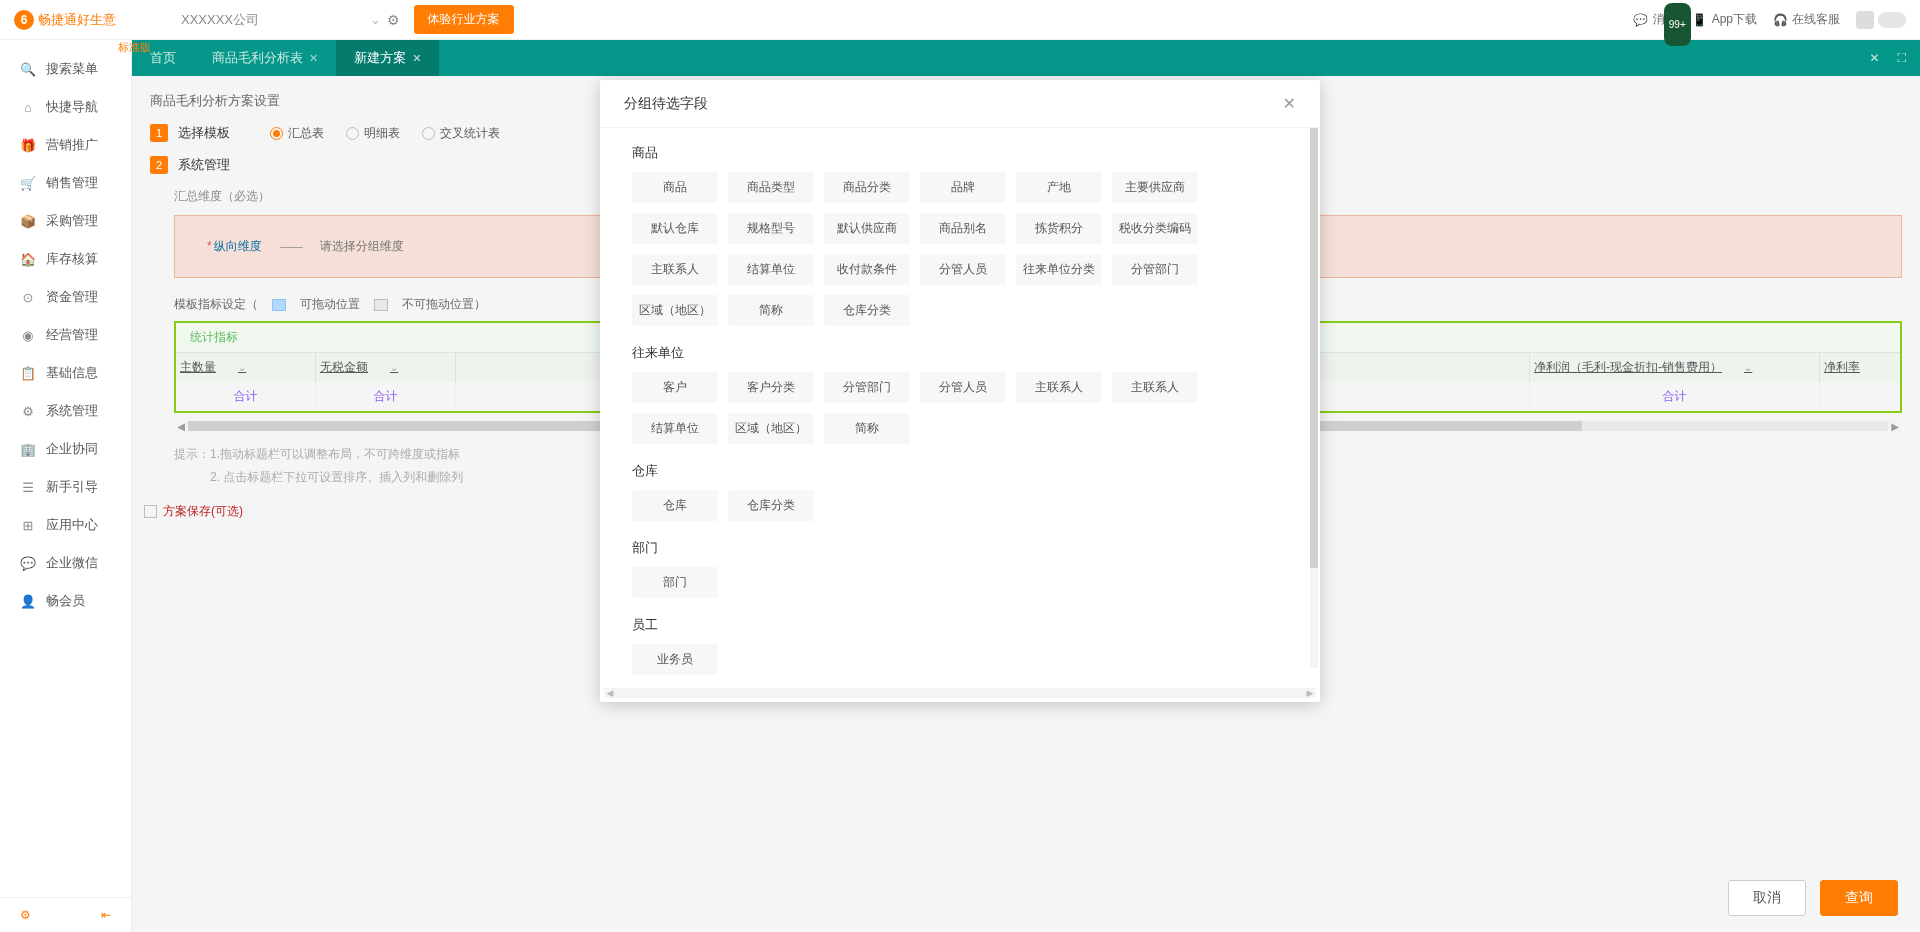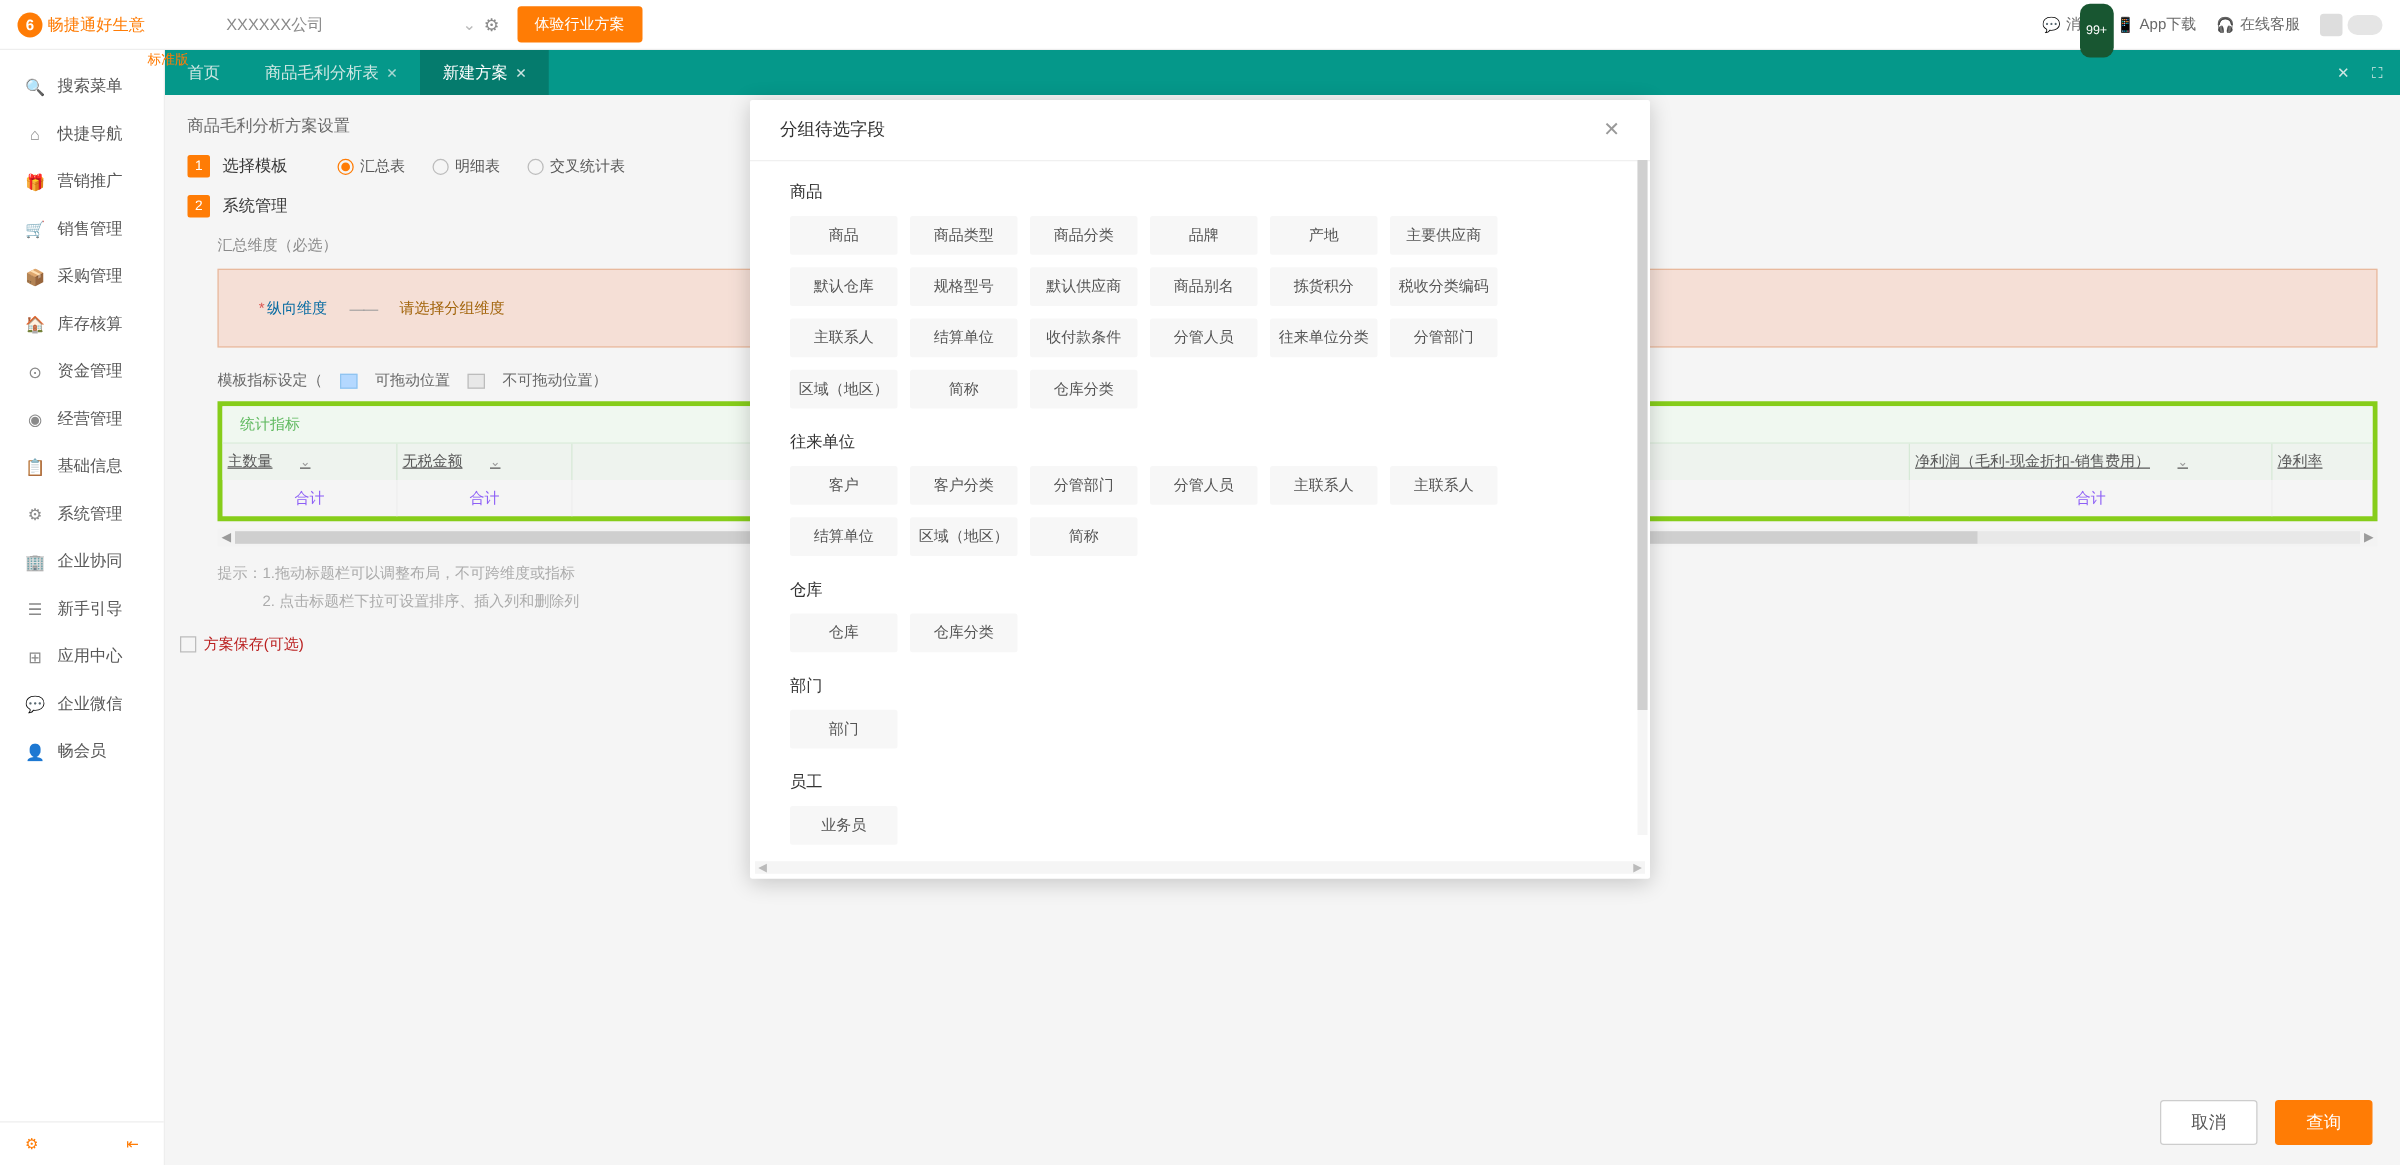--- a/index.html
+++ b/index.html
@@ -50,28 +50,28 @@
 .radio .dot { width: 13px; height: 13px; border: 1px solid #bbb; border-radius: 50%; display: inline-flex; align-items: center; justify-content: center; }
 .radio.selected .dot { border-color: #ff7a00; }
 .radio.selected .dot::after { content: ""; width: 7px; height: 7px; background: #ff7a00; border-radius: 50%; }
 
 .section-indent { margin-left: 24px; }
 .dim-label { font-size: 12px; color: #888; margin: 6px 0 10px; }
 .dim-box { background: #f5dfd6; border: 1px solid #e8b89c; padding: 22px 32px; display: flex; align-items: center; gap: 18px; margin-bottom: 18px; }
 .dim-box .req { color: #d9534f; margin-right: 2px; }
 .dim-box .lbl { color: #0369a1; }
 .dim-box .dash { color: #999; letter-spacing: -1px; }
-.dim-box .ph { color: #a16207; }
+.dim-box .ph { color: #737373; }
 
 .tmpl-row { display: flex; align-items: center; gap: 14px; font-size: 12px; color: #666; margin-bottom: 8px; }
 .legend-sq { width: 14px; height: 12px; display: inline-block; border: 1px solid #bbb; }
 .legend-sq.blue { background: #b3d8ff; border-color: #8ec3f0; }
 .legend-sq.gray { background: #e8e8e8; }
 
-.table-wrap { border: 4px solid #84cc16; margin-bottom: 6px; }
+.table-wrap { border: 2px solid #84cc16; margin-bottom: 6px; }
 .table-section-hdr { background: #f0f8f0; color: #5cb85c; padding: 6px 14px; font-size: 12px; border-bottom: 1px solid #d6e9d6; }
 .table-head { display: flex; background: #eef3ee; }
 .th { flex: 0 0 140px; text-align: center; padding: 6px 4px; border-right: 1px solid #d6e9d6; color: #555; font-size: 12px; display: flex; align-items: center; gap: 22px; text-decoration: underline; }
 .th.wide { flex: 0 0 290px; }
 .th .caret { color: #999; font-size: 10px; }
 .th.last { border-right: none; flex: 0 0 80px; }
 .table-row1 { display: flex; }
 .td { flex: 0 0 140px; text-align: center; padding: 6px 4px; border-right: 1px solid #eee; color: #8b5cf6; font-size: 12px; }
 .td.wide { flex: 0 0 290px; }
 .td.last { border-right: none; flex: 0 0 80px; }

